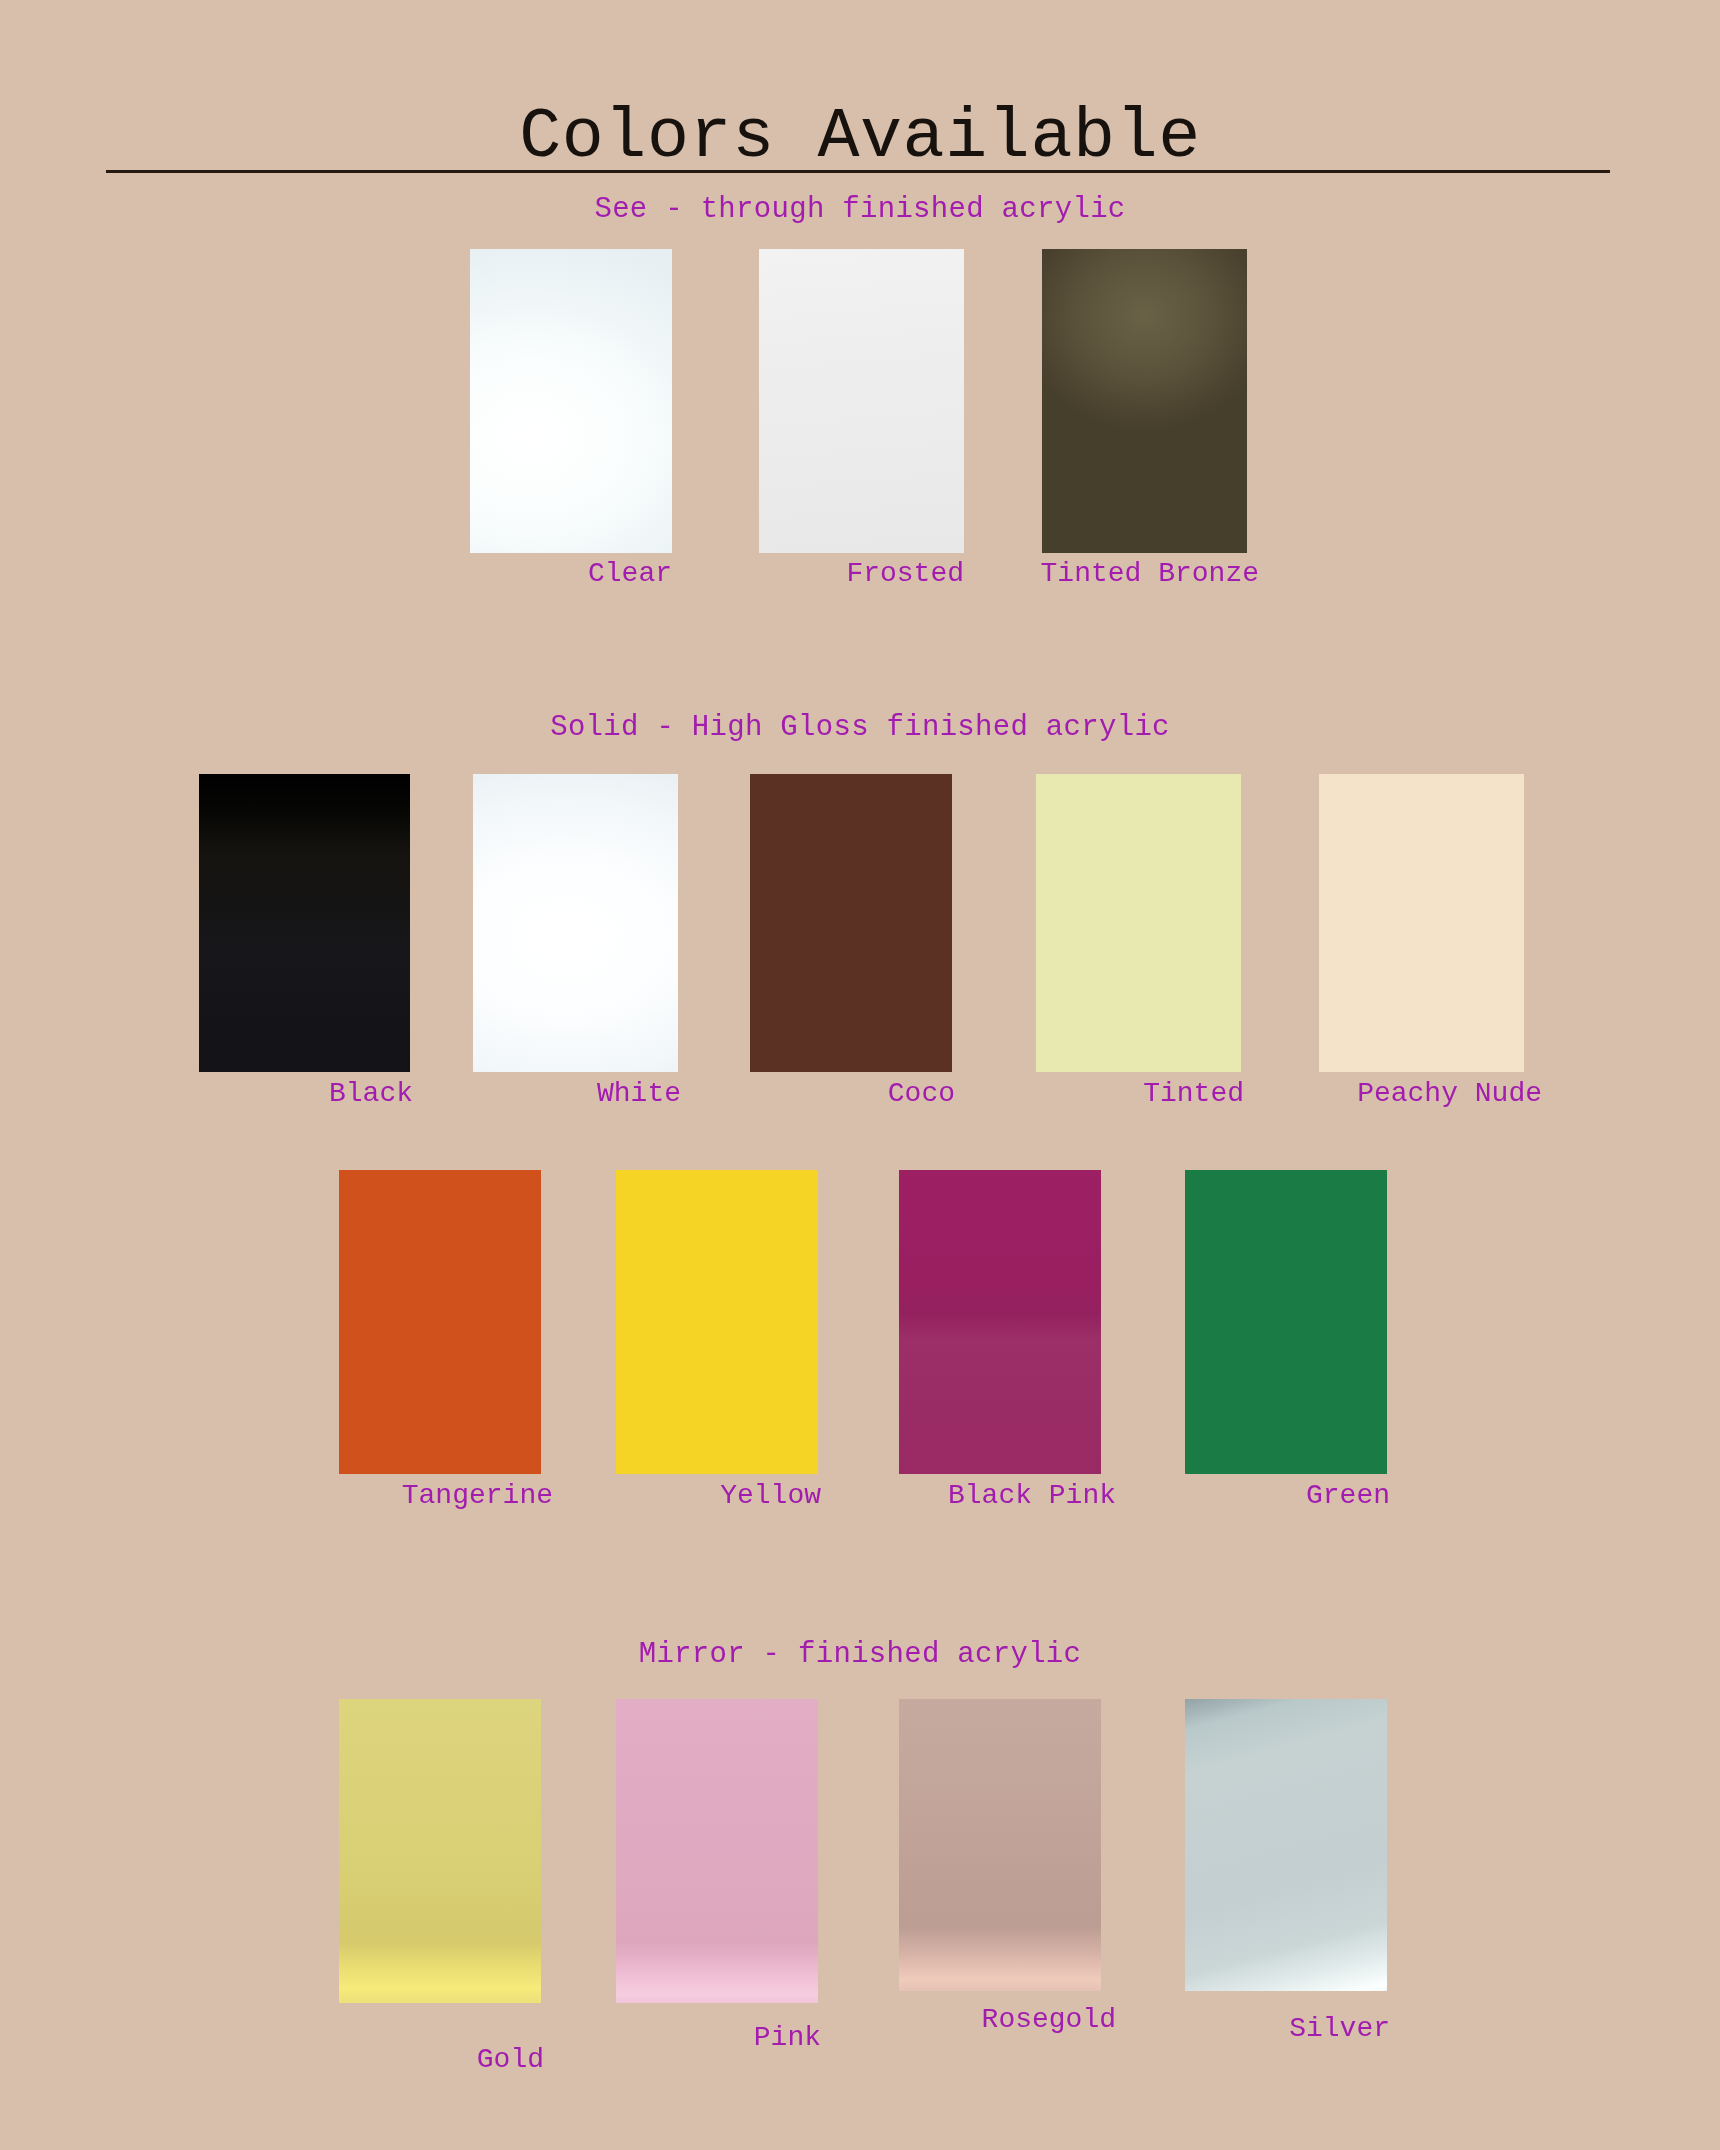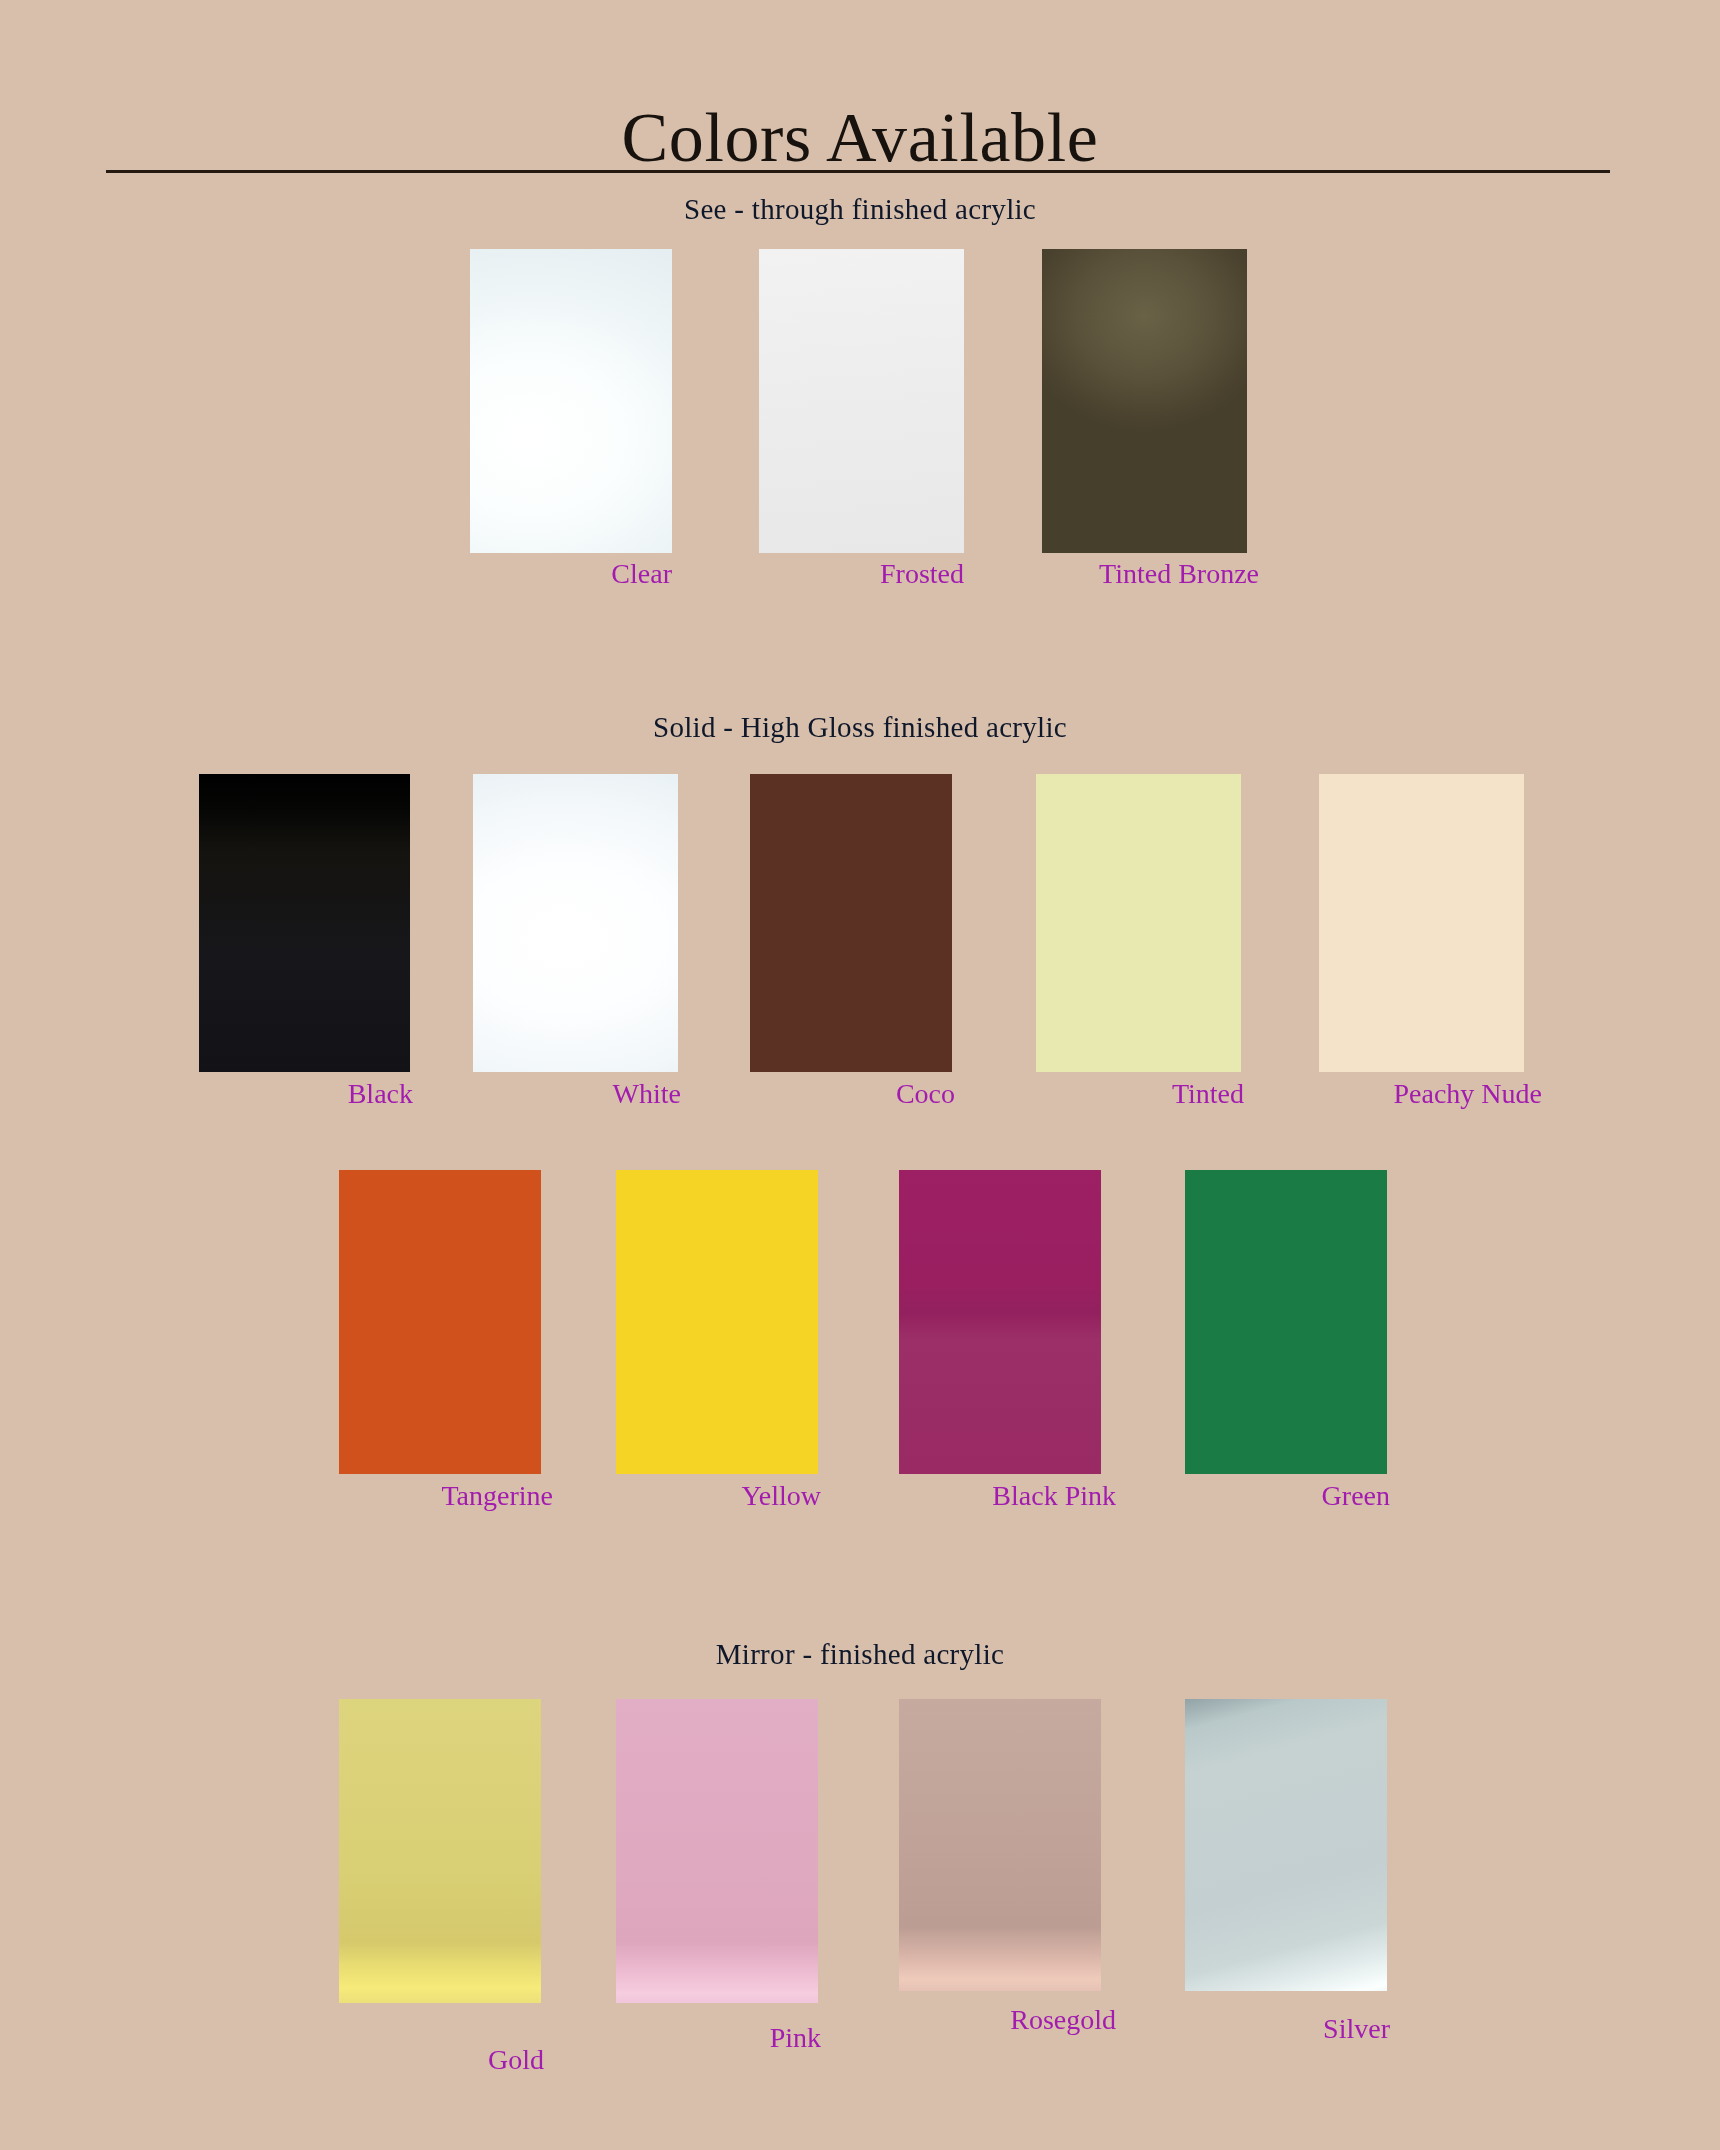--- a/index.html
+++ b/index.html
@@ -12,20 +12,21 @@
     height: 2151px;
     background: #d8bfab;
     font-family: "Liberation Serif", "DejaVu Serif", serif;
     color: #1a1410;
     overflow: hidden;
   }
   .page {
     position: relative;
     width: 1720px;
     height: 2151px;
+    font-family: Liberation Mono, monospace;
   }
 
   
   .title {
     position: absolute;
     left: 0;
     top: 54px;
     width: 1720px;
     text-align: center;
     font-size: 70px;
@@ -44,21 +45,21 @@
   }
 
   
   .section-heading {
     position: absolute;
     width: 1720px;
     left: 0;
     text-align: center;
     font-size: 29px;
     letter-spacing: 0.3px;
-    color: #0f172a;
+    color: #a21caf;
   }
   .sec-1 { top: 193px; }
   .sec-2 { top: 711px; }
   .sec-3 { top: 1638px; }
 
   
   .swatch {
     position: absolute;
     box-sizing: border-box;
   }

